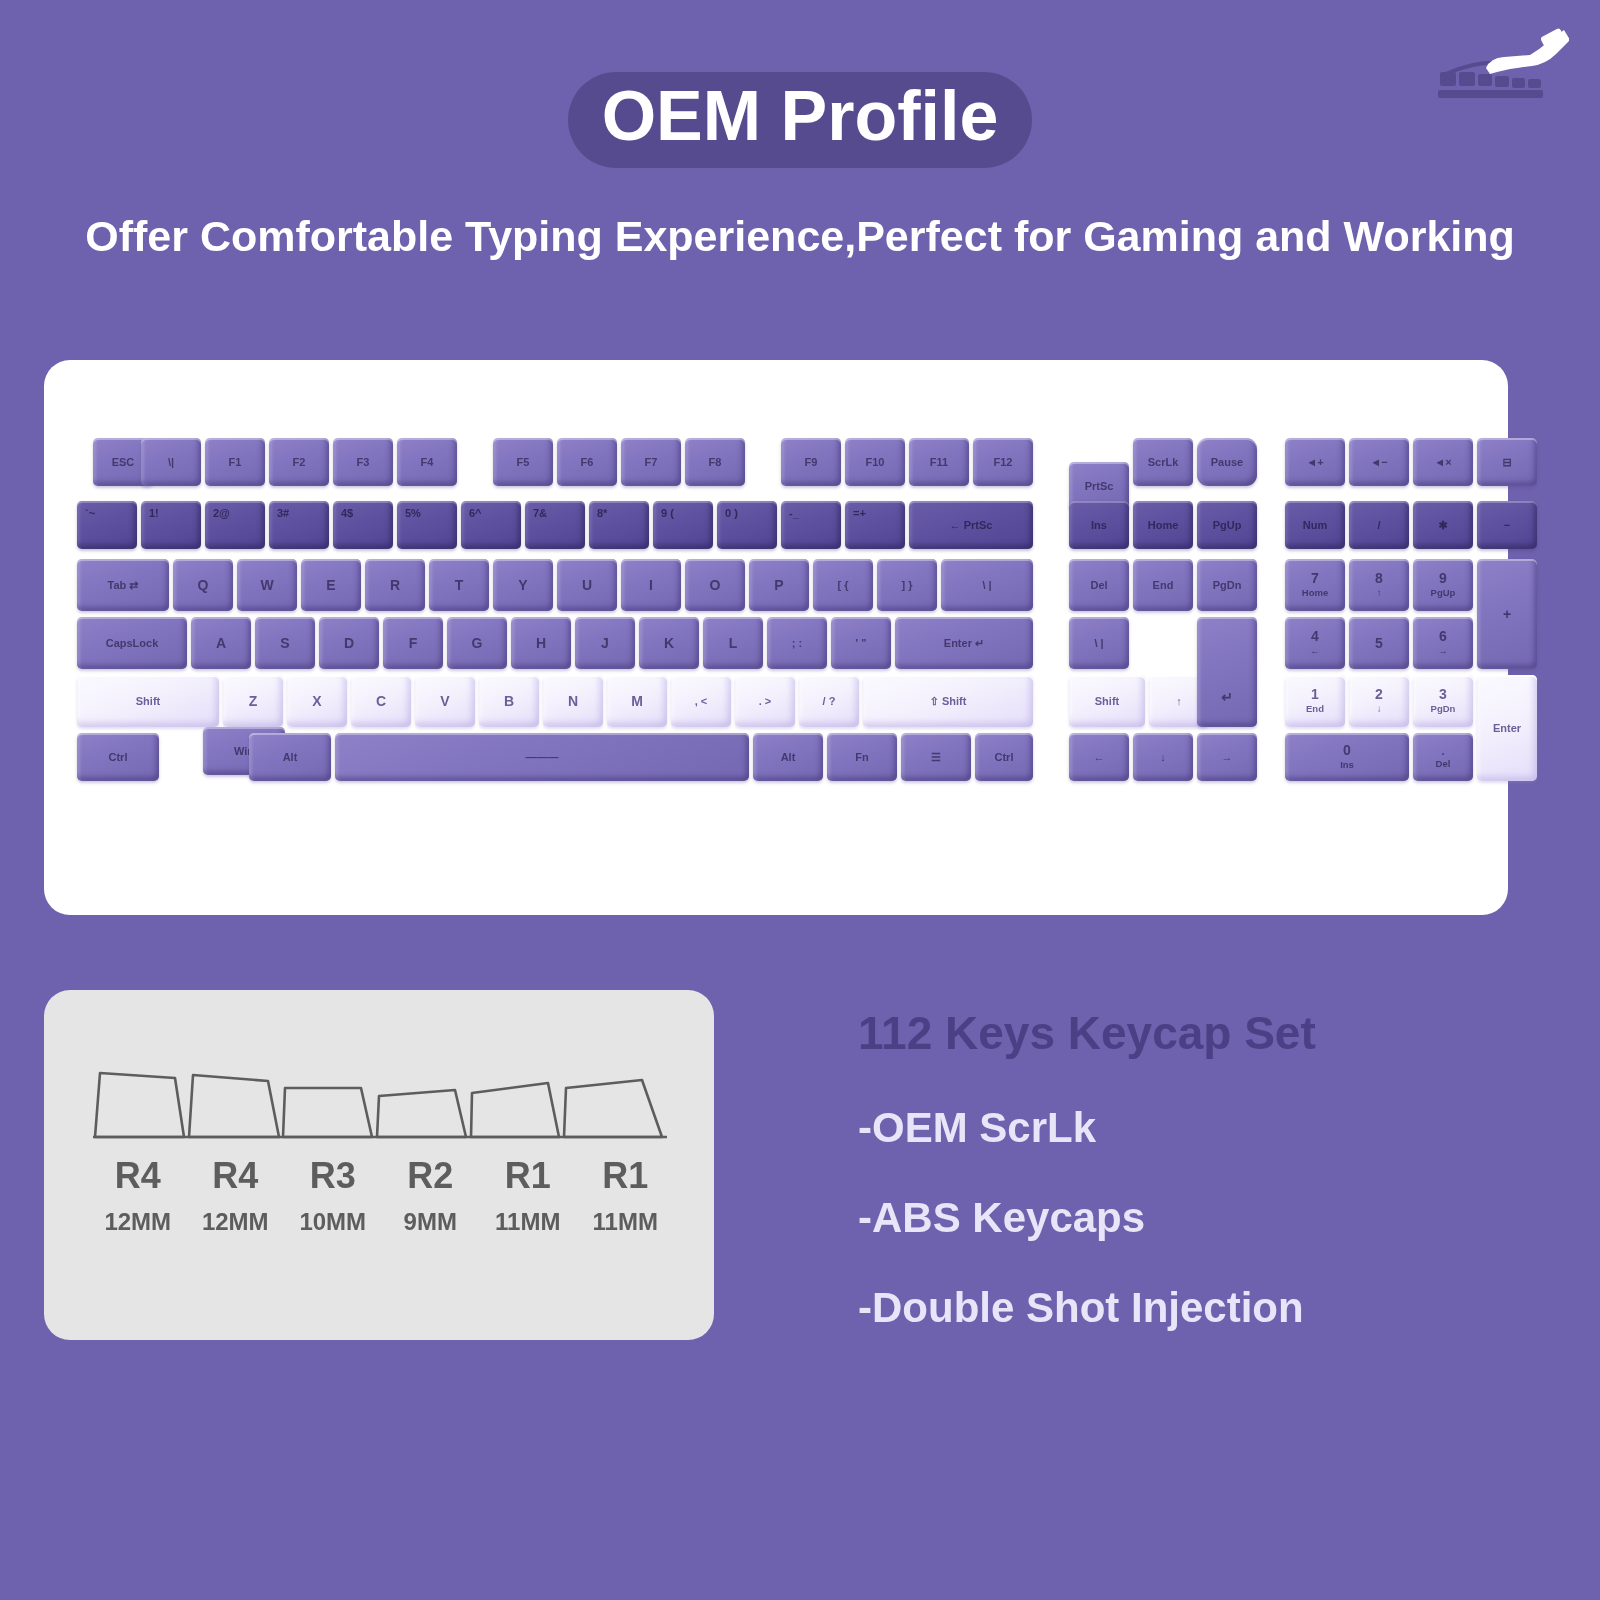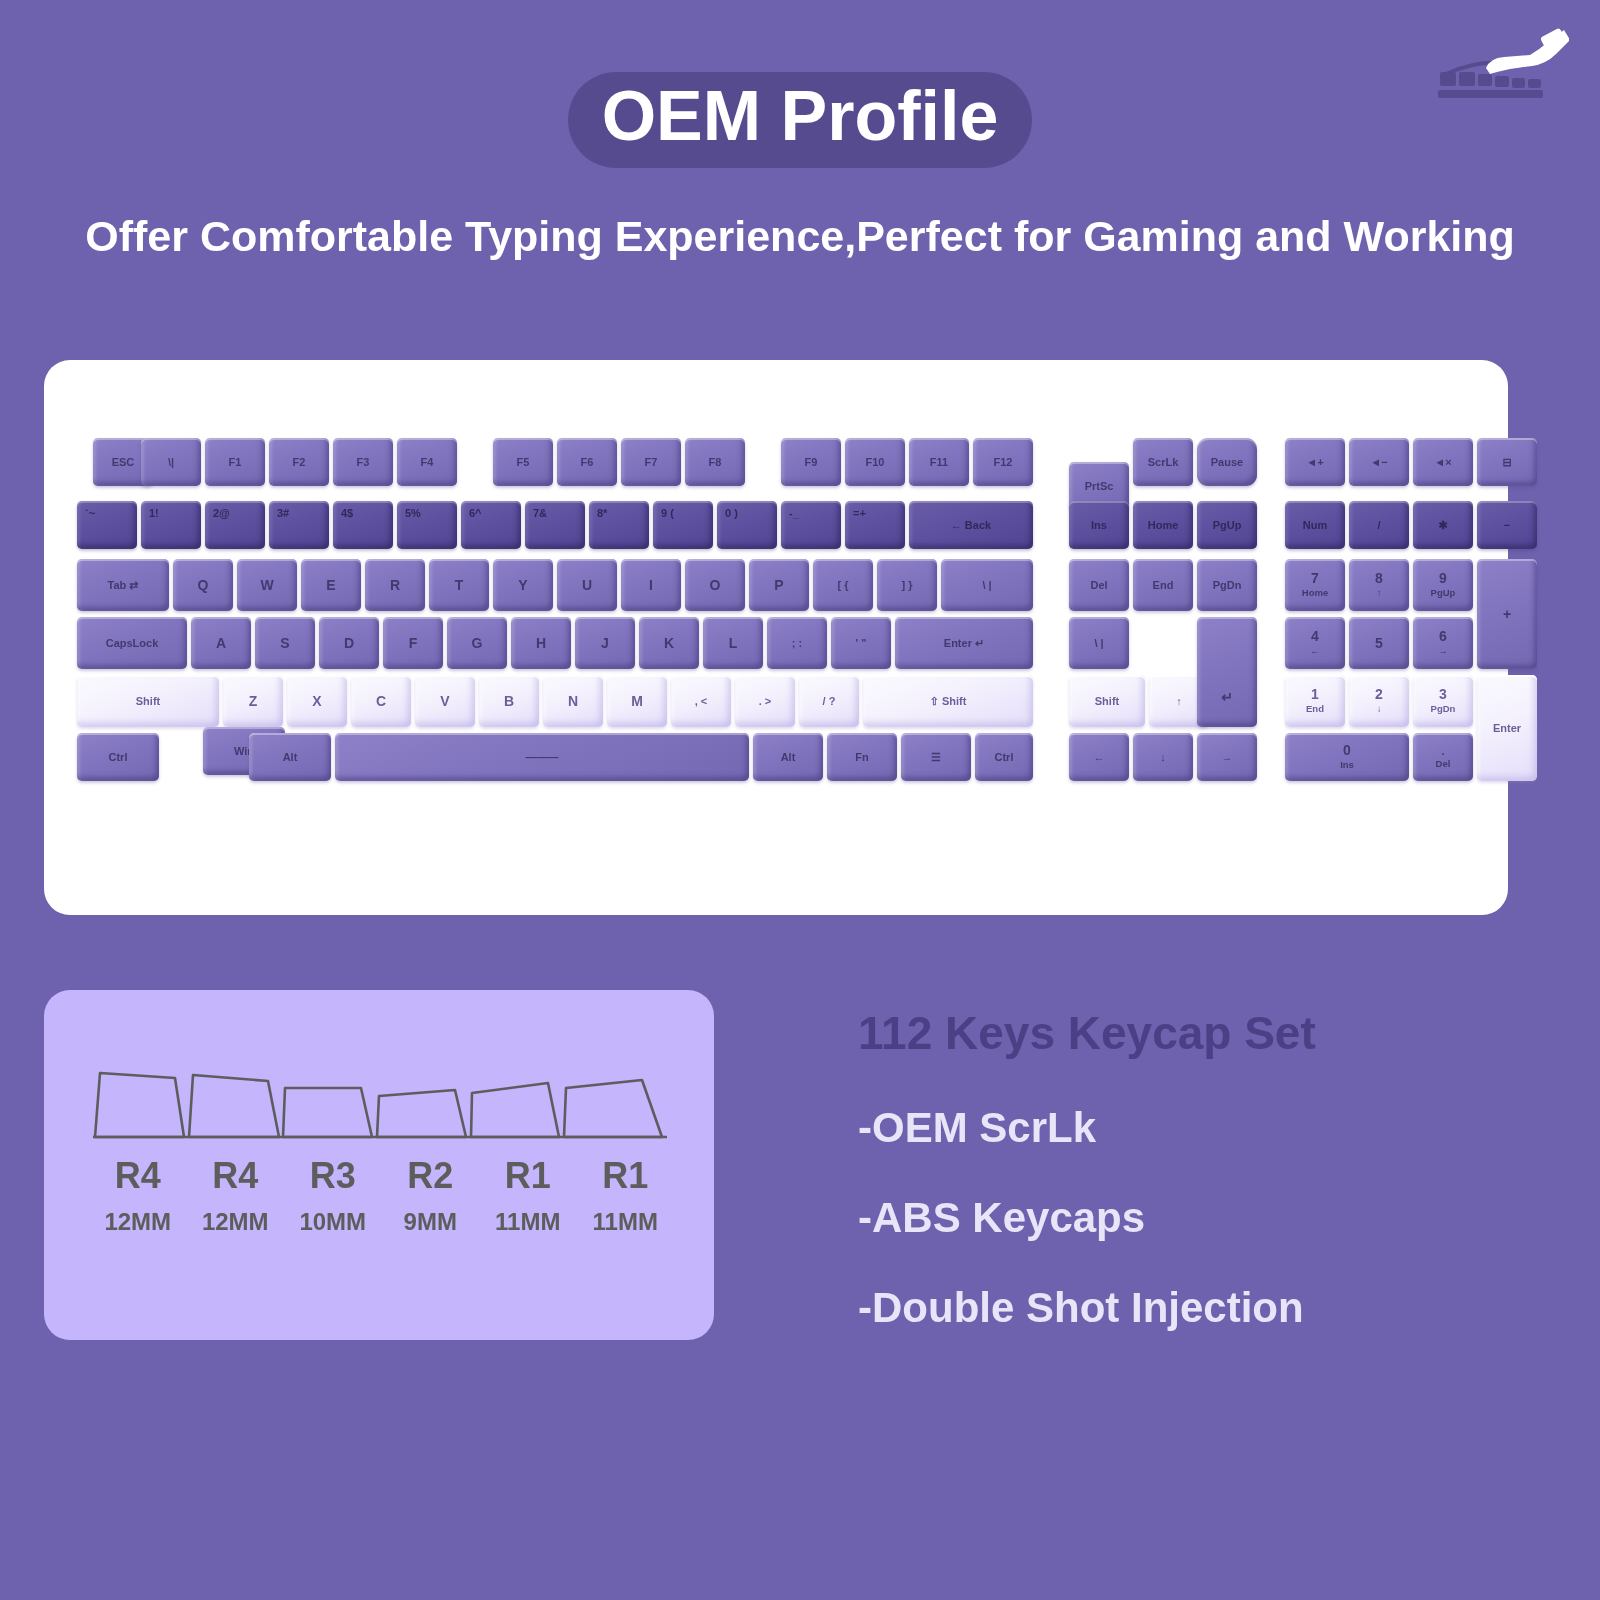--- a/index.html
+++ b/index.html
@@ -86,21 +86,21 @@
                0 2px 3px rgba(150,135,200,.28);
     color:#6a5f99;
   }
 
   
   .iso-wrap{position:absolute;}
 
   
   .profile-card{
     position:absolute;left:44px;top:990px;width:670px;height:350px;
-    background:#c4b5fd;border-radius:26px;
+    background:#e5e5e5;border-radius:26px;
   }
   .profile-svg{position:absolute;left:45px;top:55px;}
   .prow{position:absolute;left:45px;width:585px;display:flex;}
   .prow .cell{flex:1;text-align:center;}
   .p-r{top:165px;}
   .p-r .cell{font-size:36px;font-weight:bold;color:#5d5d5d;}
   .p-mm{top:218px;}
   .p-mm .cell{font-size:24px;font-weight:bold;color:#5d5d5d;}
 
   
@@ -304,21 +304,21 @@
             <span class="klbl">-_</span>
           </div>
         </div>
         <div class="key t-dark" style="left: 768px; top: 63px; width: 60px; height: 48px;">
           <div class="face" style="align-items: flex-start; justify-content: flex-start; padding: 6px 0px 0px 8px;">
             <span class="klbl">=+</span>
           </div>
         </div>
         <div class="key t-dark" style="left: 832px; top: 63px; width: 124px; height: 48px;">
           <div class="face">
-            <span class="klbl">← Back</span>
+            <span class="klbl">← PrtSc</span>
           </div>
         </div>
         <div class="key t-dark" style="left: 992px; top: 63px; width: 60px; height: 48px;">
           <div class="face">
             <span class="klbl">Ins</span>
           </div>
         </div>
         <div class="key t-dark" style="left: 1056px; top: 63px; width: 60px; height: 48px;">
           <div class="face">
             <span class="klbl">Home</span>

